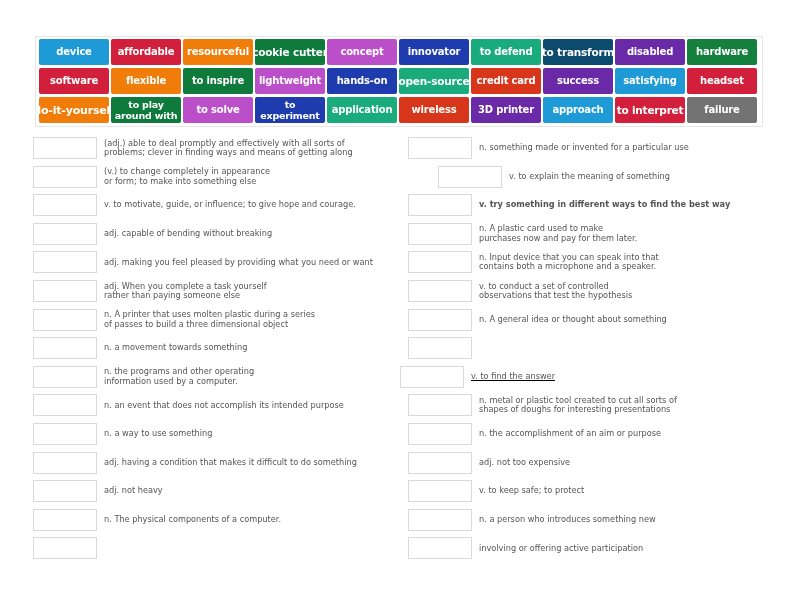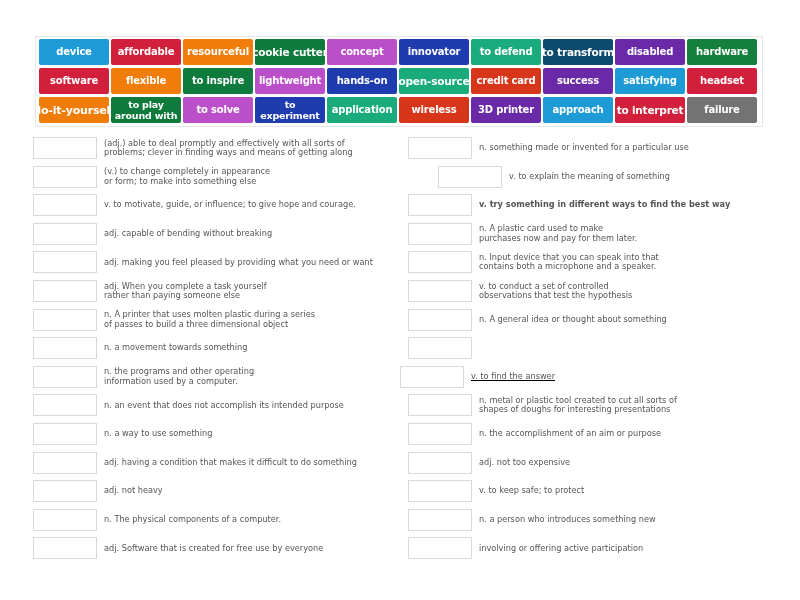--- a/index.html
+++ b/index.html
@@ -121,21 +121,20 @@
     <div class="row" style="left: 33px; top: 479.2px;">
       <div class="box"></div>
       <div class="def">adj. not heavy</div>
     </div>
     <div class="row" style="left: 33px; top: 507.8px;">
       <div class="box"></div>
       <div class="def">n. The physical components of a computer.</div>
     </div>
     <div class="row" style="left: 33px; top: 536.4px;">
       <div class="box"></div>
-      <div class="def">adj. Software that is created for free use by everyone</div>
     </div>
     <div class="row" style="left: 408px; top: 136px;">
       <div class="box"></div>
       <div class="def">n. something made or invented for a particular use</div>
     </div>
     <div class="row" style="left: 395px; top: 164.6px; margin-left: 43px;">
       <div class="box"></div>
       <div class="def">v. to explain the meaning of something</div>
     </div>
     <div class="row" style="left: 408px; top: 193.2px; font-weight: bold;">

